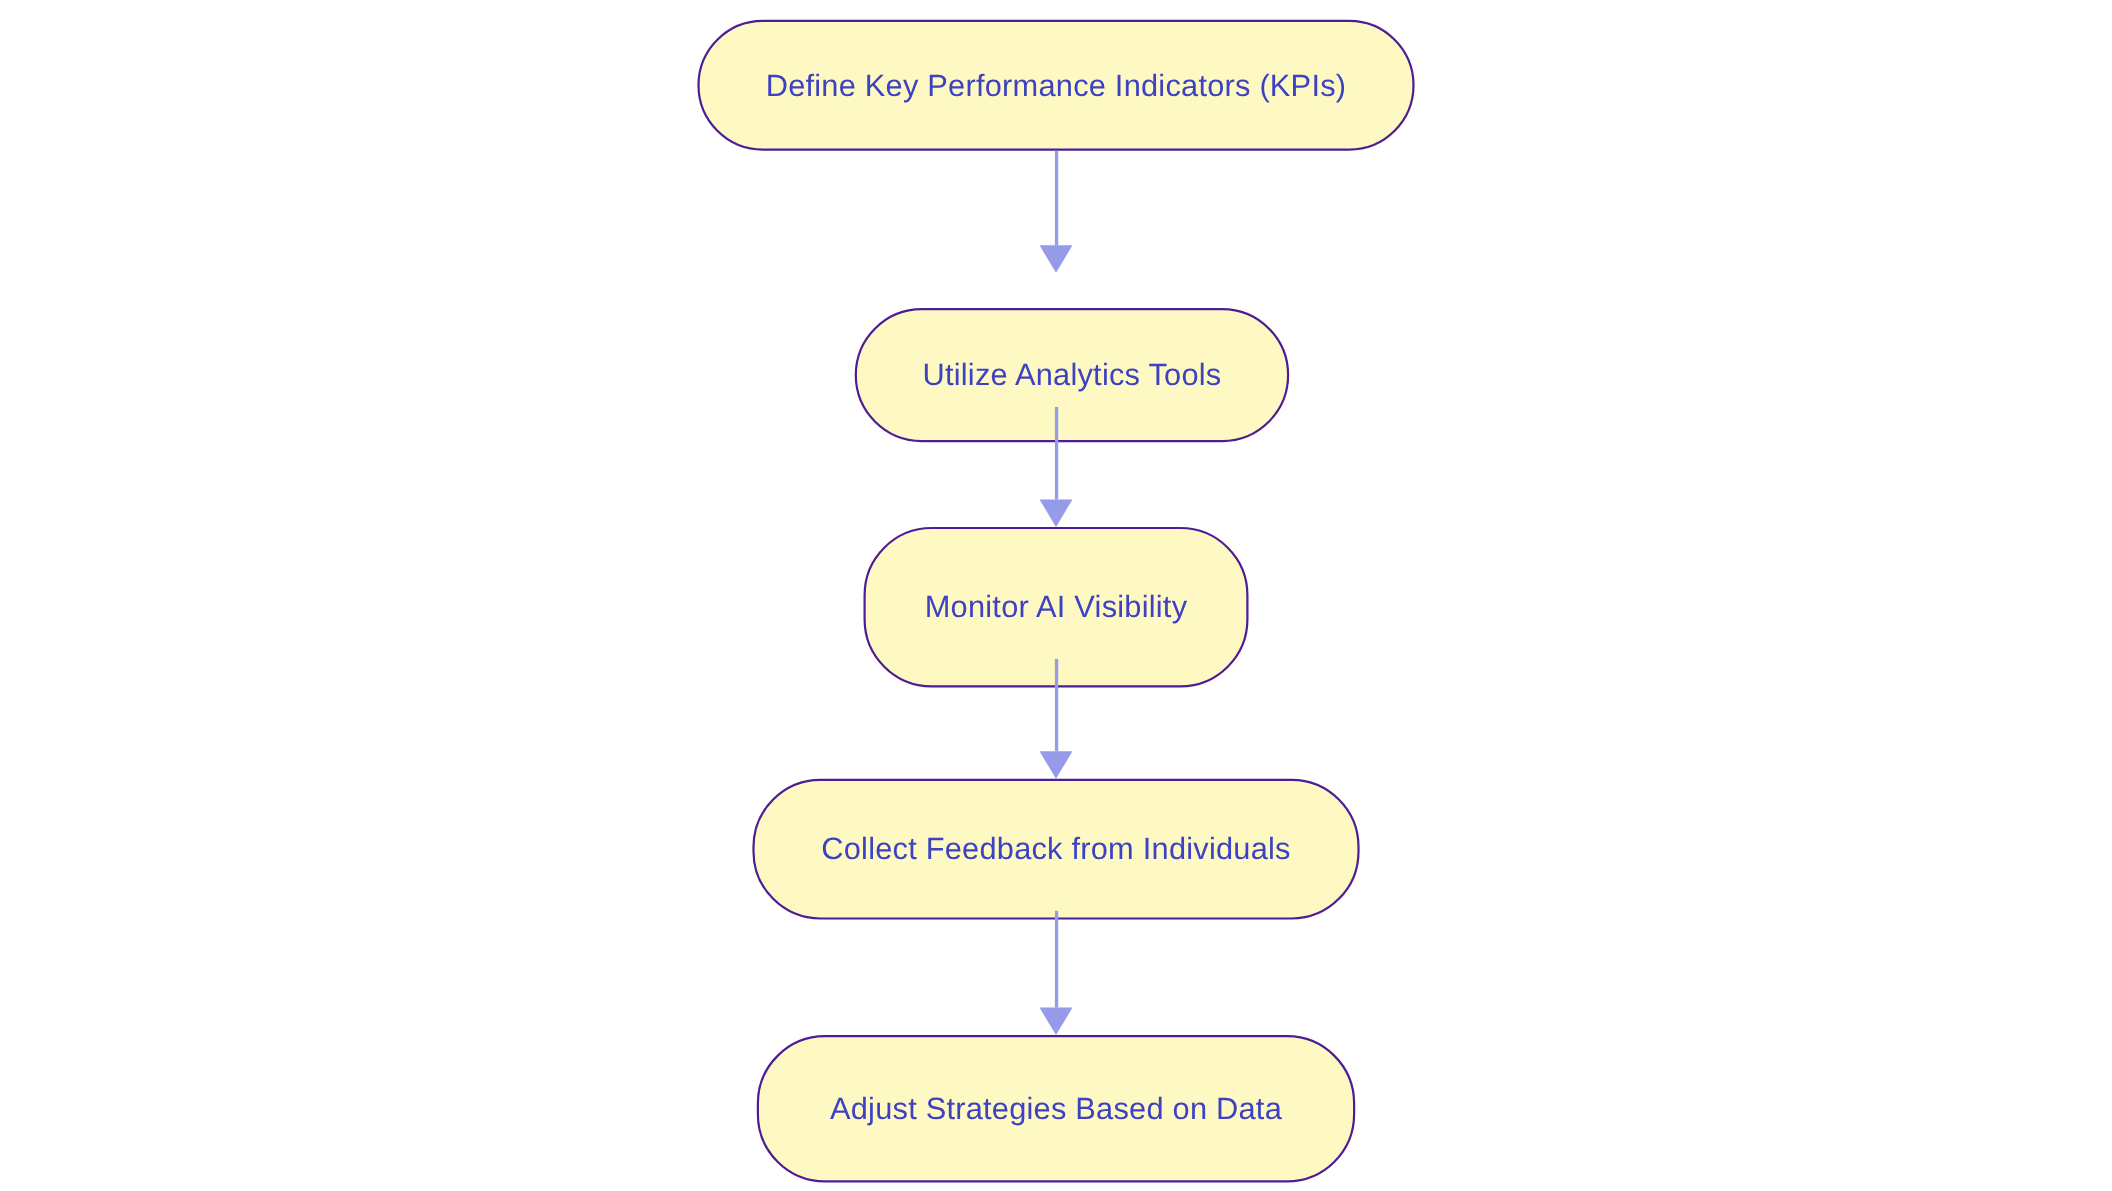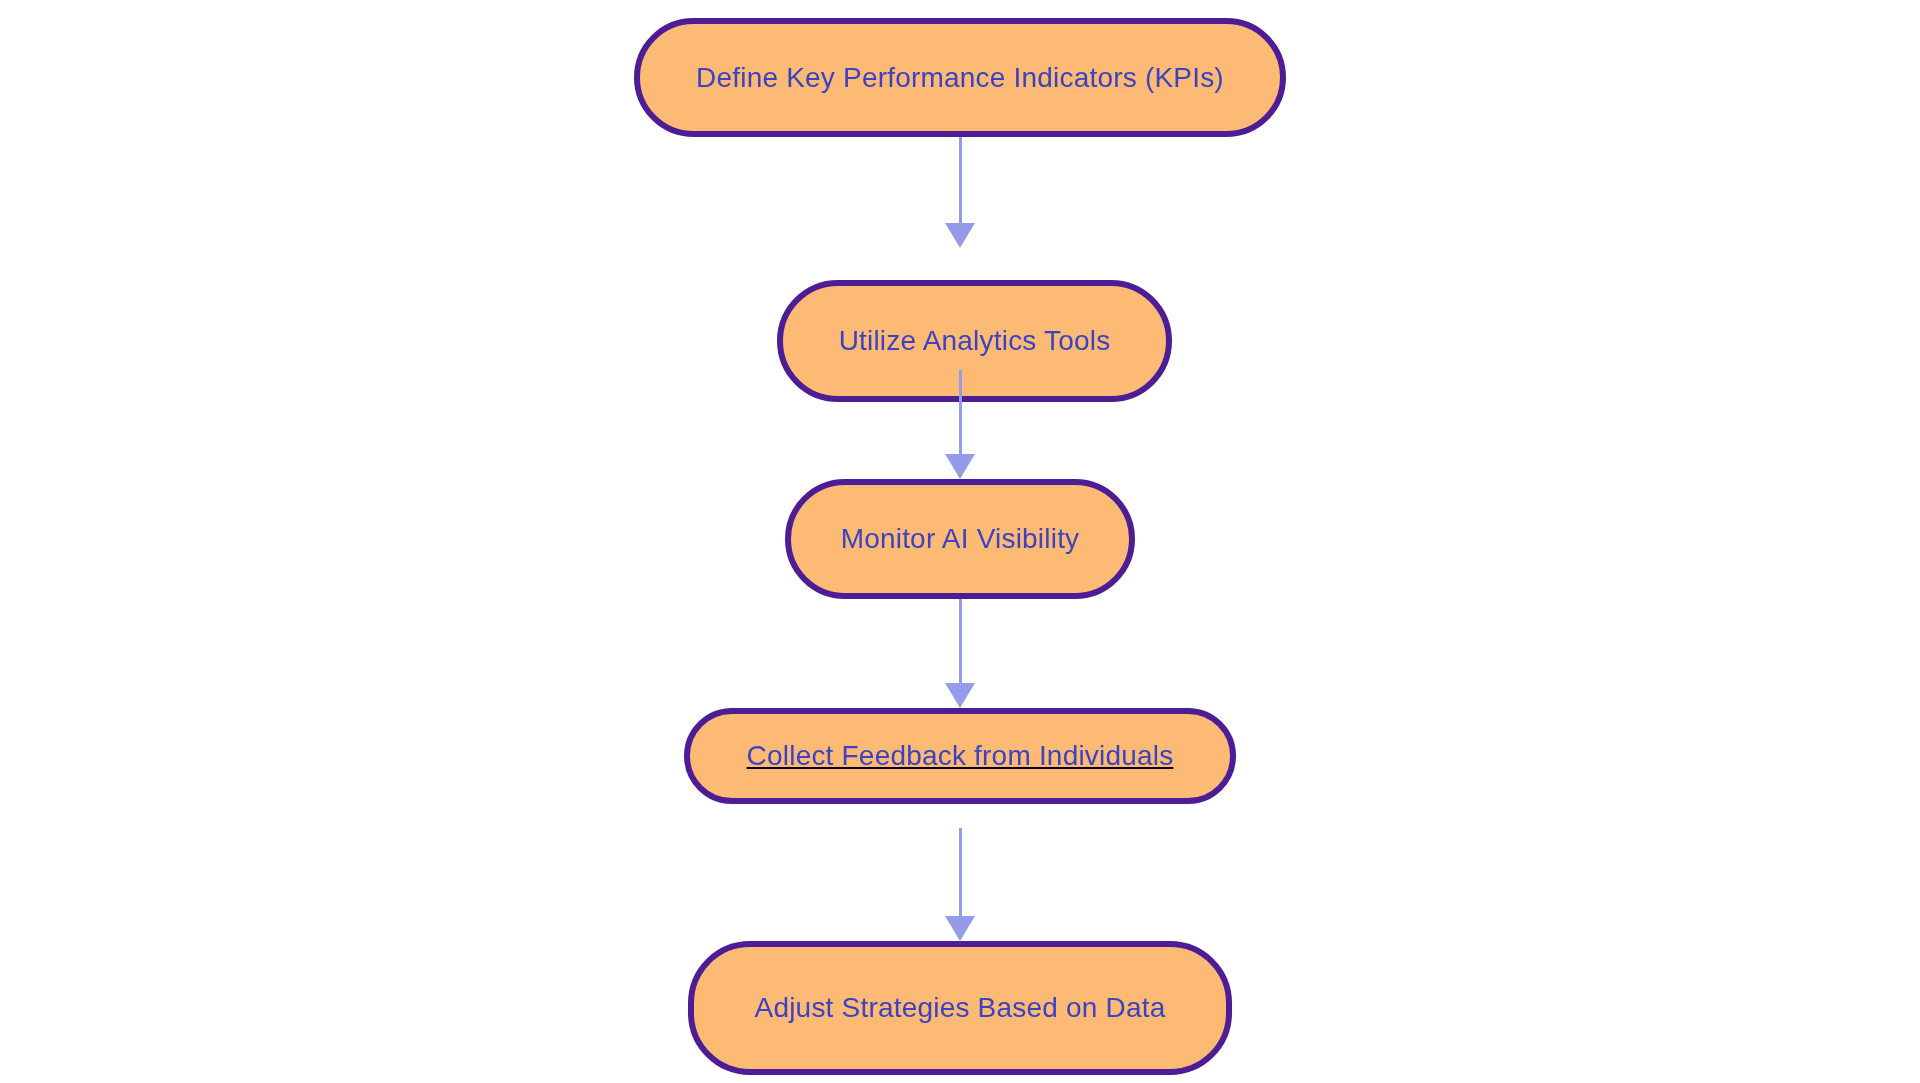--- a/index.html
+++ b/index.html
@@ -11,41 +11,41 @@
   .canvas {
     position: relative;
     width: 1920px;
     height: 1083px;
     background: #ffffff;
     overflow: hidden;
   }
   .node {
     position: absolute;
     box-sizing: border-box;
-    background: #fdba74;
-    border: 6px solid #4c1d95;
+    background: #fef9c3;
+    border: 2px solid #4c1d95;
     border-radius: 62px;
     display: flex;
     align-items: center;
     justify-content: center;
     text-align: center;
   }
   .node-label {
     color: #3d42c2;
     font-size: 28px;
     font-weight: 400;
     letter-spacing: 0.2px;
     line-height: 1.2;
     padding: 0 30px;
     white-space: nowrap;
   }
   .node-1 { left: 634px; top: 18px;  width: 652px; height: 119px; }
   .node-2 { left: 777px; top: 248px; width: 395px; height: 122px; margin-top: 32px; }
-  .node-3 { left: 785px; top: 479px; width: 350px; height: 120px; }
-  .node-4 { left: 684px; top: 708px; width: 552px; height: 96px; text-decoration: underline; }
+  .node-3 { left: 785px; top: 479px; width: 350px; height: 146px; }
+  .node-4 { left: 684px; top: 708px; width: 552px; height: 128px; }
   .node-5 { left: 688px; top: 941px; width: 544px; height: 134px; }
 
   .arrow {
     position: absolute;
     left: 945px;            
     width: 30px;
     display: flex;
     flex-direction: column;
     align-items: center;
   }

